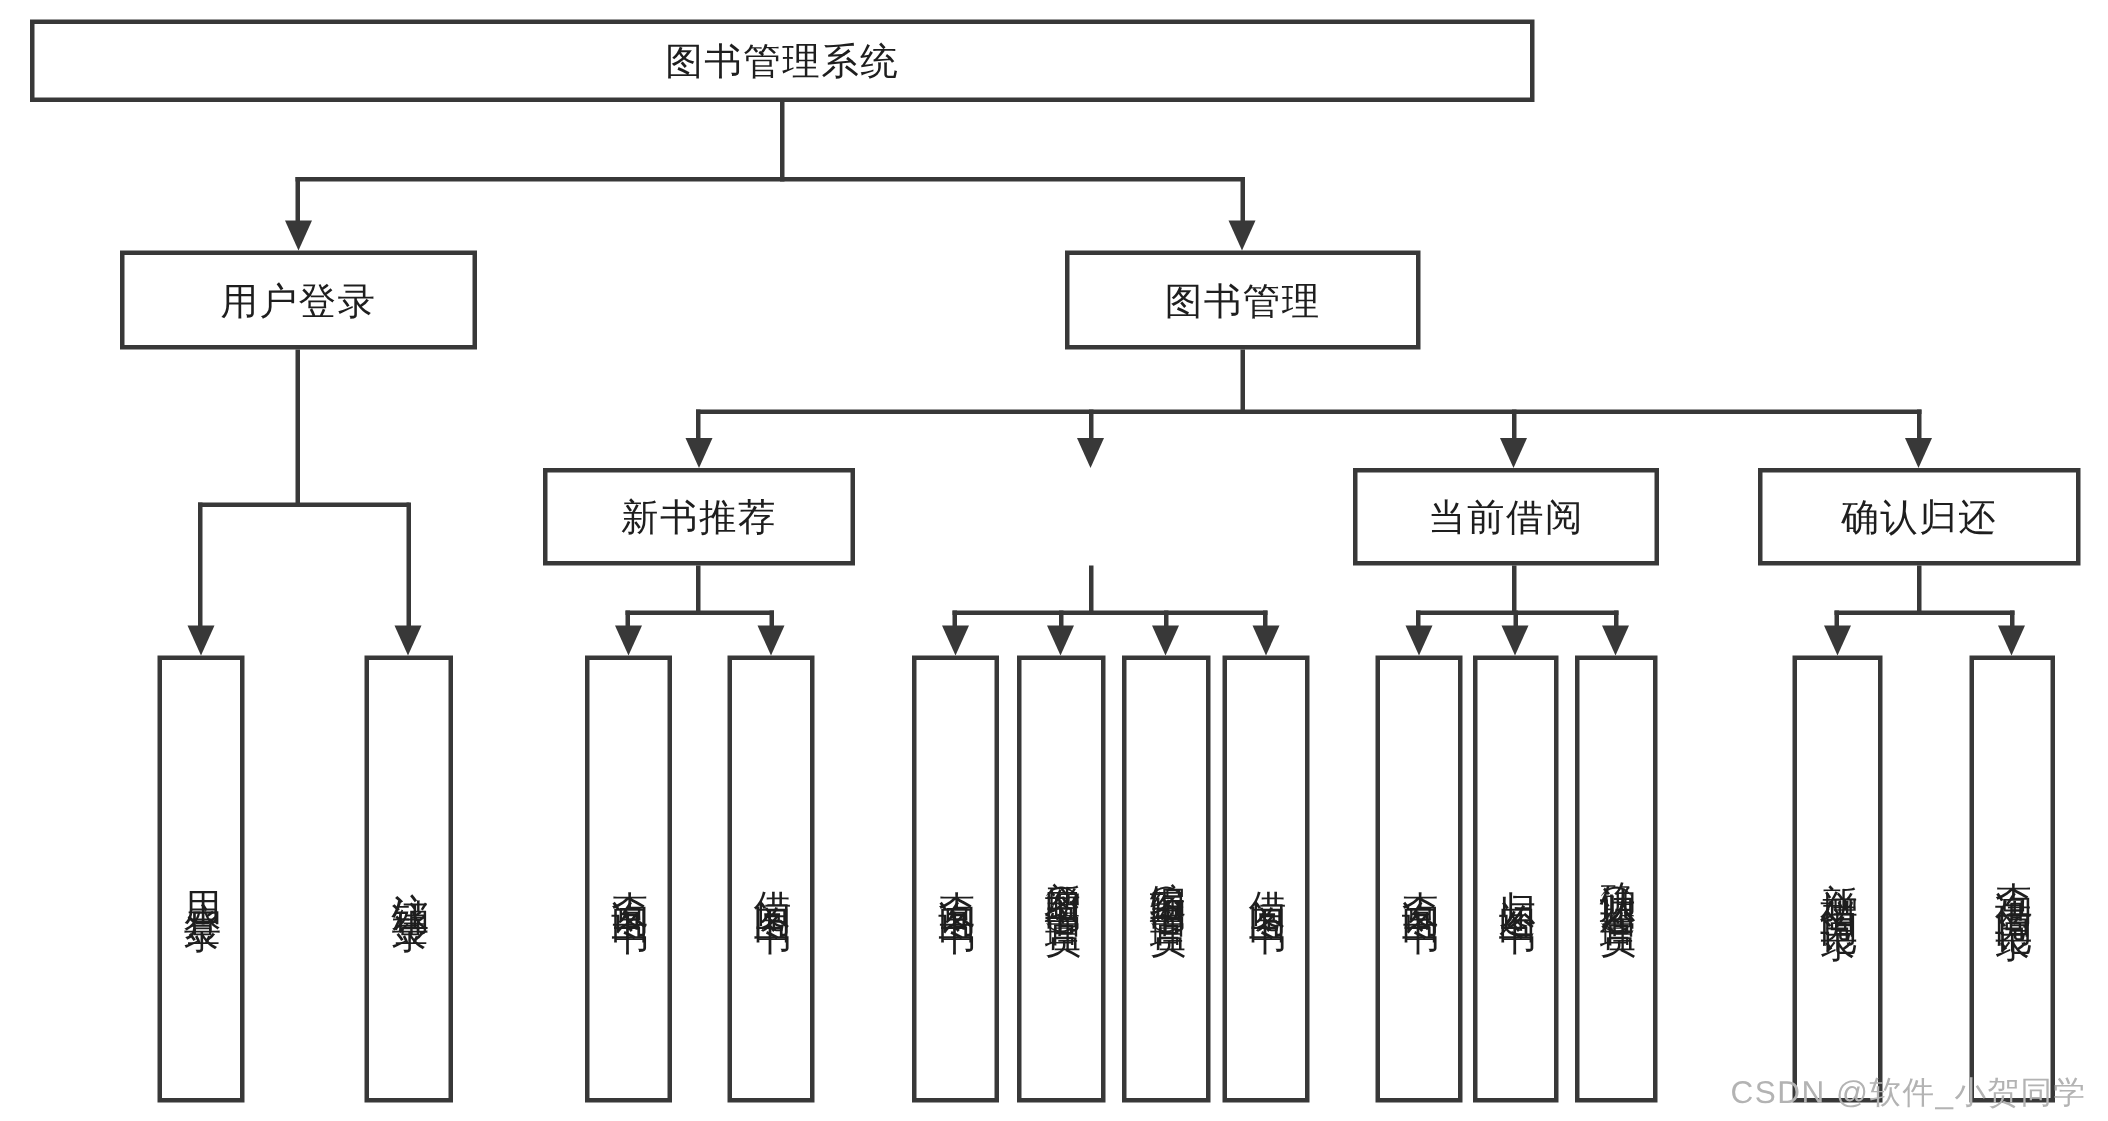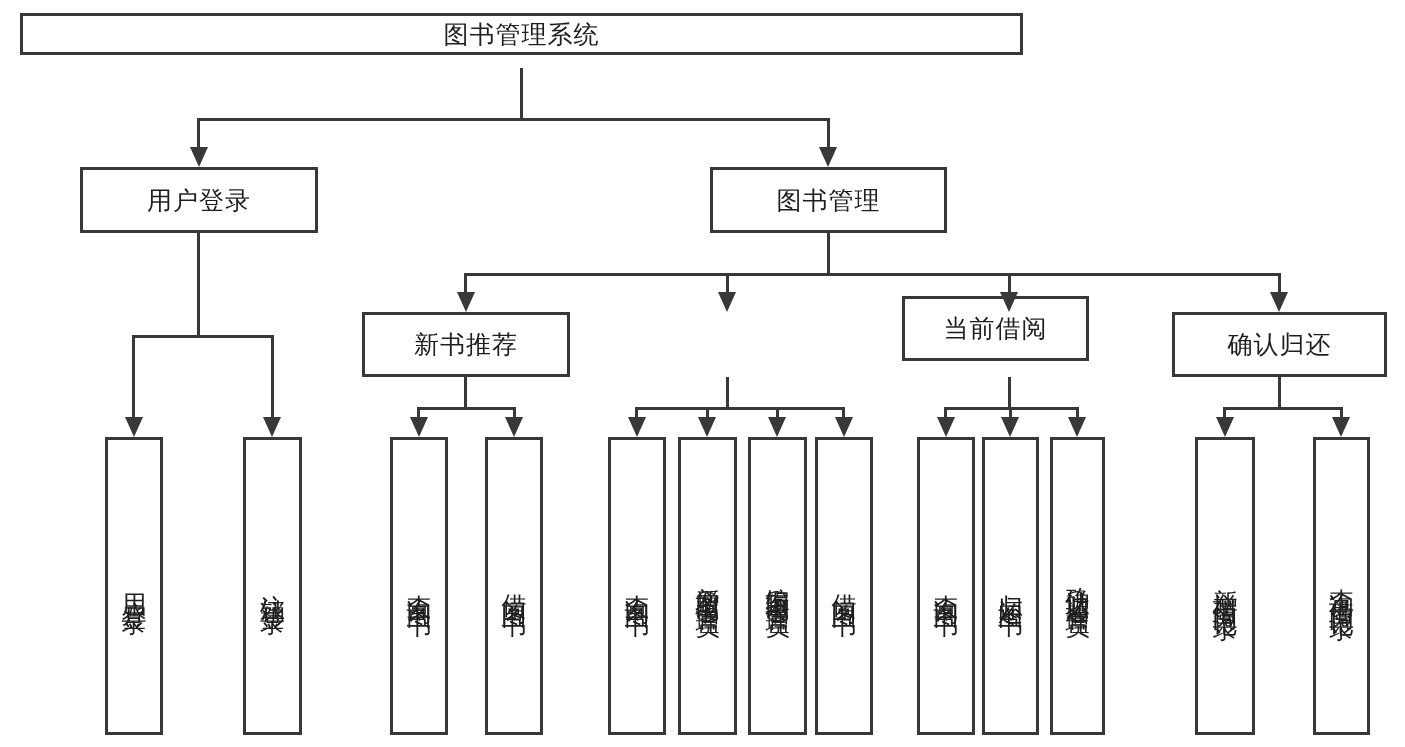--- a/index.html
+++ b/index.html
@@ -55,30 +55,30 @@
     letter-spacing: 1px;
     white-space: nowrap;
     z-index: 5;
   }
 </style>
 </head>
 <body>
 
 <div id="canvas">
 
-  <div class="box hbox" style="left:20px; top:13px; width:1003px; height:42px;">图书管理系统</div>
+  <div class="box hbox" style="left:20px; top:13px; width:1003px; height:55px;">图书管理系统</div>
 
   <div class="box hbox" style="left:80px; top:167px; width:238px; height:66px;">用户登录</div>
 
   <div class="box hbox" style="left:710px; top:167px; width:237px; height:66px;">图书管理</div>
 
   <div class="box hbox" style="left:362px; top:312px; width:208px; height:65px;">新书推荐</div>
 
 
-  <div class="box hbox" style="left:902px; top:296px; width:187px; height:65px;font-family:Liberation Serif, serif;">当前借阅</div>
+  <div class="box hbox" style="left:902px; top:312px; width:204px; height:65px;font-family:Liberation Serif, serif;">当前借阅</div>
 
   <div class="box hbox" style="left:1172px; top:312px; width:215px; height:65px;">确认归还</div>
 
   <div class="box vbox" style="left:105px; top:437px; width:58px; height:298px;">用户登录</div>
   <div class="box vbox" style="left:243px; top:437px; width:59px; height:298px;">注销登录</div>
 
   <div class="box vbox" style="left:390px; top:437px; width:58px; height:298px;">查询图书</div>
   <div class="box vbox" style="left:485px; top:437px; width:58px; height:298px;">借阅图书</div>
 
   <div class="box vbox" style="left:608px; top:437px; width:58px; height:298px;">查询图书</div>
@@ -145,14 +145,15 @@
   <div class="line" style="left:1076px; top:407px; width:3px; height:15px;"></div>
   <div class="arrow" style="left:1068px; top:417px;"></div>
 
   <div class="line" style="left:1278px; top:377px; width:3px; height:33px;"></div>
   <div class="line" style="left:1223px; top:407px; width:120px; height:3px;"></div>
   <div class="line" style="left:1223px; top:407px; width:3px; height:15px;"></div>
   <div class="arrow" style="left:1216px; top:417px;"></div>
   <div class="line" style="left:1340px; top:407px; width:3px; height:15px;"></div>
   <div class="arrow" style="left:1332px; top:417px;"></div>
 
+  <div class="watermark">CSDN @软件_小贺同学</div>
 
 </div>
 
 </body></html>

